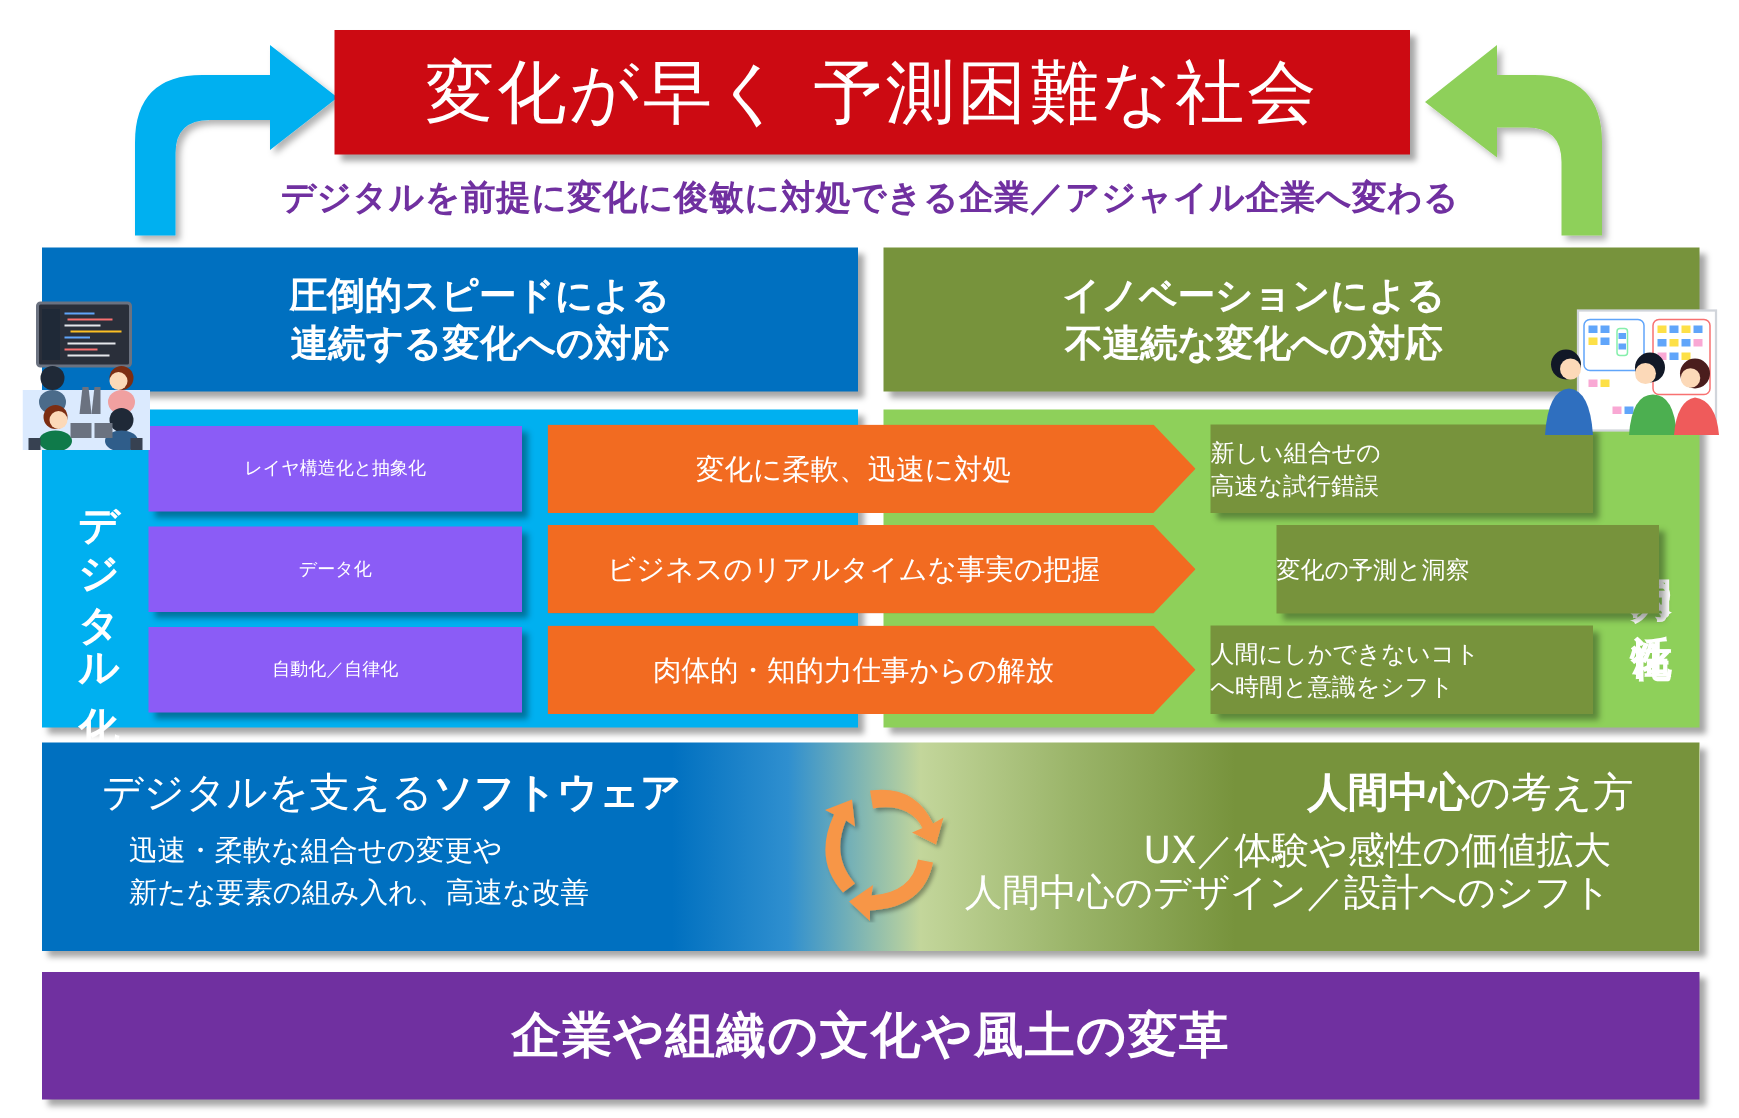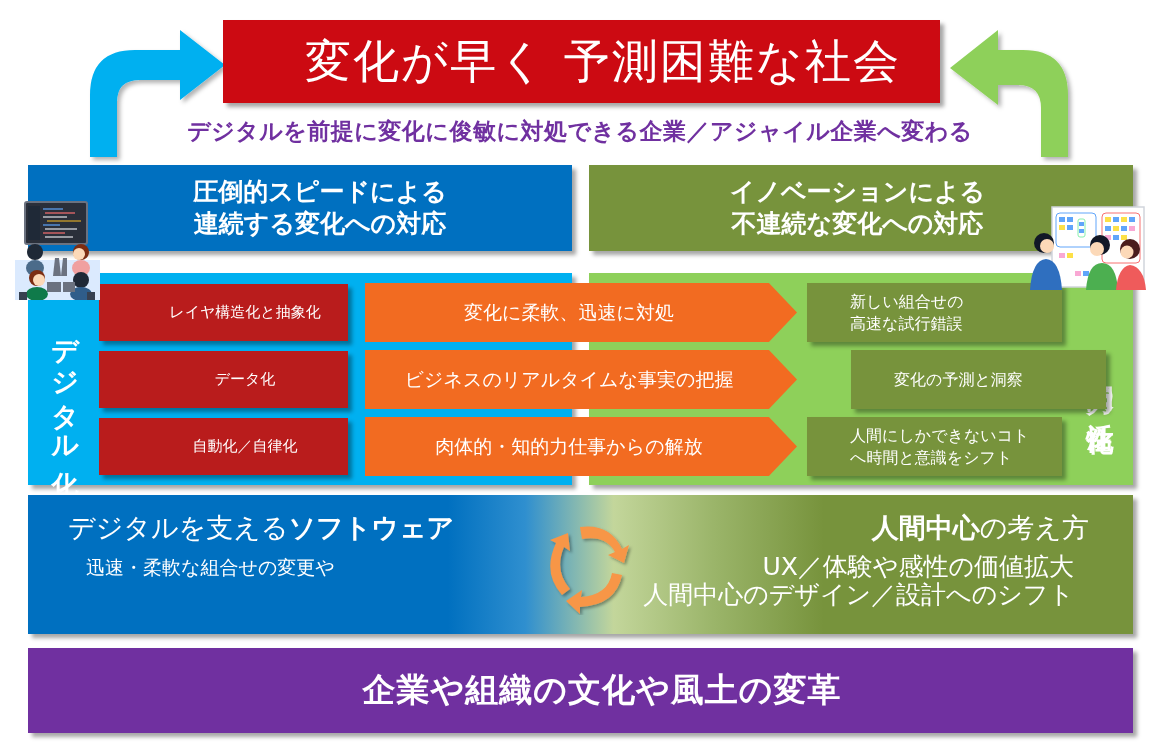--- a/index.html
+++ b/index.html
@@ -1,20 +1,20 @@
 <!DOCTYPE html>
 <html><head>
   <meta charset="utf-8">
   <style>
     * { box-sizing: border-box; margin: 0; padding: 0; }
     html, body { width: 1159px; height: 745px; background: #ffffff; overflow: hidden; }
     body { position: relative; font-family: "DejaVu Sans", "Liberation Sans", sans-serif; }
 
     .abs { position: absolute; }
-    .shadow { box-shadow: 4px 4px 4px rgba(0,0,0,0.35); padding-left: 43px; }
+    .shadow { box-shadow: 4px 4px 4px rgba(0,0,0,0.35); }
 
     
     .title-box {
       left: 223px; top: 20px; width: 717px; height: 83px;
       background: #cc0a12; color: #fff;
       display: flex; align-items: center; justify-content: center;
       font-size: 46px; letter-spacing: 2px; font-weight: normal;
     }
     .subtitle {
       left: 60px; top: 113px; width: 1040px; height: 36px;
@@ -22,43 +22,43 @@
       display: flex; align-items: center; justify-content: center;
       letter-spacing: 0.5px;
       font-family: Liberation Serif, serif;
     }
 
     
     .arrow-svg { position: absolute; overflow: visible; }
 
     
     .hdr {
-      top: 165px; height: 86px; color: #fff; font-weight: bold;
+      top: 165px; height: 96px; color: #fff; font-weight: bold;
       font-size: 25px; line-height: 32px; text-align: center;
       display: flex; flex-direction: column; align-items: center; justify-content: center;
     }
     .hdr-left { left: 28px; width: 544px; background: #0070c0; padding-left: 40px; }
     .hdr-right { left: 589px; width: 544px; background: #77933c; padding-right: 50px; }
 
     
     .panel-left { left: 28px; top: 273px; width: 544px; height: 212px; background: #00b0f0; }
     .panel-right { left: 589px; top: 273px; width: 544px; height: 212px; background: #8ed05a; }
 
     .vert-label {
       color: #fff; font-weight: bold; font-size: 27px;
       writing-mode: vertical-rl; text-orientation: upright;
       letter-spacing: 2px;
       display: flex; align-items: center; justify-content: center;
     }
     .vl-left { left: 40px; top: 310px; width: 50px; height: 150px; }
     .vl-right { left: 1075px; top: 295px; width: 50px; height: 180px; }
 
     .dbox {
-      left: 99px; width: 249px; height: 57px; background: #b91c1c; color: #fff;
-      font-size: 15px; display: flex; align-items: center; justify-content: center;
+      left: 99px; width: 249px; height: 57px; background: #8b5cf6; color: #fff;
+      font-size: 12px; display: flex; align-items: center; justify-content: center;
     }
     .gbox {
       left: 807px; width: 255px; height: 59px; background: #77933c; color: #fff;
       font-size: 16px; line-height: 22px; text-align: center;
       display: flex; flex-direction: column; align-items: flex-start; justify-content: center;
     }
     .obox {
       left: 365px; width: 432px; height: 59px; background: #f26b21; color: #fff;
       font-size: 19px; display: flex; align-items: center; justify-content: center;
       clip-path: polygon(0 0, 93.5% 0, 100% 50%, 93.5% 100%, 0 100%);
@@ -227,20 +227,21 @@
   <path d="M86 85 Q88 62 100 60 Q114 62 116 85 Z" fill="#ef5b5b"></path>
 </svg>
 
 <div class="abs lower shadow"></div>
 
 <div class="abs lower-left-title">
   <span>デジタルを支える</span><b>ソフトウェア</b>
 </div>
 <div class="abs lower-left-text">
   <div>迅速・柔軟な組合せの変更や</div>
+  <div>新たな要素の組み入れ、高速な改善</div>
 </div>
 
 <div class="abs lower-right-title">
   <b>人間中心</b><span>の考え方</span>
 </div>
 <div class="abs lower-right-text">
   <div>UX／体験や感性の価値拡大</div>
   <div>人間中心のデザイン／設計へのシフト</div>
 </div>
 

